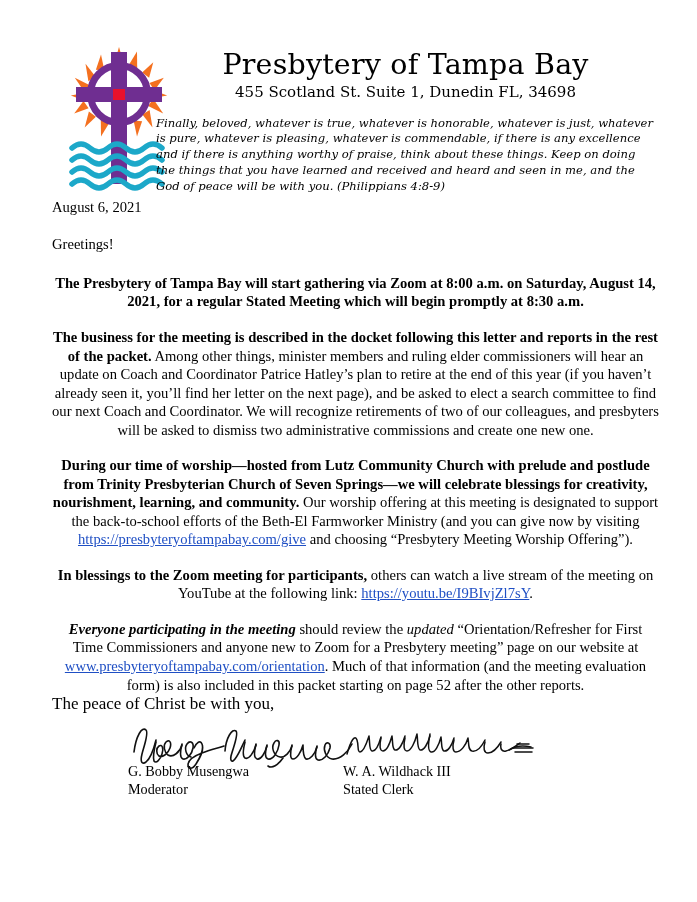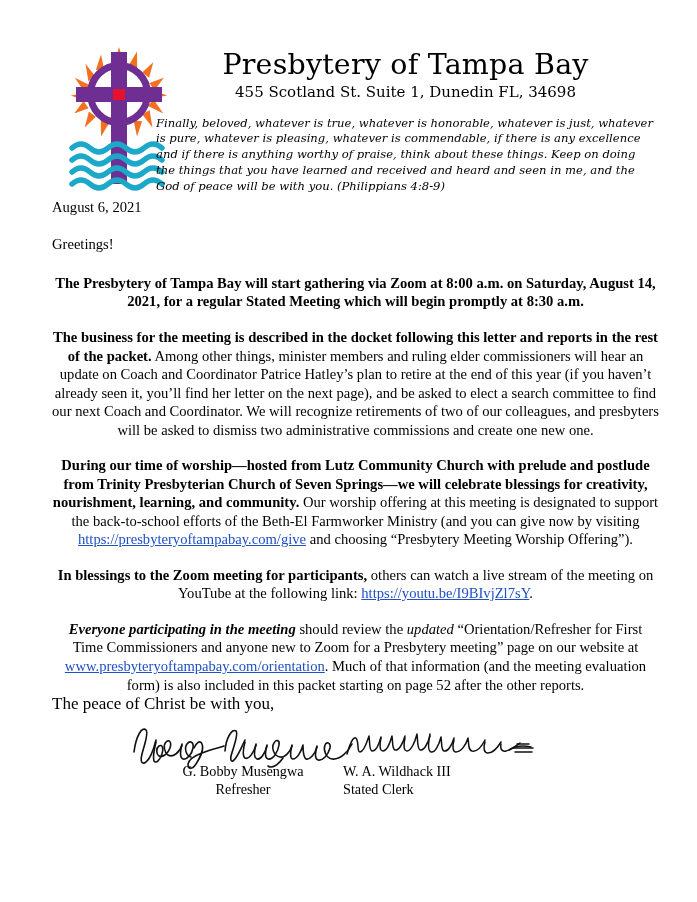--- a/index.html
+++ b/index.html
@@ -106,21 +106,21 @@
   }
   .sig-block {
     position: relative;
     margin-top: 4px;
     height: 92px;
   }
   .sig-col {
     position: absolute;
     width: 230px;
   }
-  .sig-col.left  { left: 76px; text-align: center; }
+  .sig-col.left  { left: 76px; }
   .sig-col.right { left: 291px; }
   .sig-img {
     height: 44px;
     position: relative;
     overflow: visible;
   }
   .sig-name {
     font-size: 14.2px;
     line-height: 1.28;
   }
@@ -221,21 +221,21 @@
               <path d="M117 24 C115 32, 114 38, 117 40 C121 42, 126 34, 128 27"></path>
               <path d="M128 26 C126 34, 126 40, 129 41 C133 42, 137 35, 139 28"></path>
               <path d="M139 27 C137 34, 137 40, 140 41 C145 42, 150 34, 151 27 C152 22, 148 21, 146 25 C143 30, 146 38, 152 39 C157 40, 162 34, 164 28"></path>
               <path d="M164 27 C162 35, 162 41, 165 41 C169 41, 173 34, 175 27 C175 33, 175 39, 178 41 C182 42, 187 36, 189 29"></path>
               <path d="M189 28 C187 35, 187 41, 190 42 C195 43, 200 37, 202 30 C203 25, 199 23, 197 27 C195 32, 198 40, 204 41 C212 42, 220 34, 224 26"></path>
               <path d="M155 40 C150 47, 144 51, 140 48"></path>
             </g>
           </svg>
         </div>
         <div class="sig-name">G. Bobby Musengwa</div>
-        <div class="sig-role">Refresher</div>
+        <div class="sig-role">Moderator</div>
       </div>
 
       <div class="sig-col right">
         <div class="sig-img">
           <svg width="200" height="52" viewBox="0 0 200 52">
             <g fill="none" stroke="#111" stroke-width="1.5" stroke-linecap="round" stroke-linejoin="round">
               <path d="M4 36 C8 22, 12 16, 14 22 C16 28, 14 34, 17 34 C21 34, 24 24, 26 18 C27 25, 26 32, 29 33 C33 34, 36 26, 38 19"></path>
               <path d="M38 20 C36 28, 37 33, 40 33 C44 33, 47 25, 49 18 C50 25, 49 31, 52 32 C56 33, 60 25, 62 18"></path>
               <path d="M62 20 C60 28, 61 33, 64 33 C68 33, 72 24, 74 16 C75 23, 74 30, 77 32 C81 33, 85 25, 87 18"></path>
               <path d="M87 16 C85 26, 85 33, 88 34 C92 35, 96 27, 98 19 C99 26, 98 32, 101 33 C105 34, 109 27, 111 20"></path>

